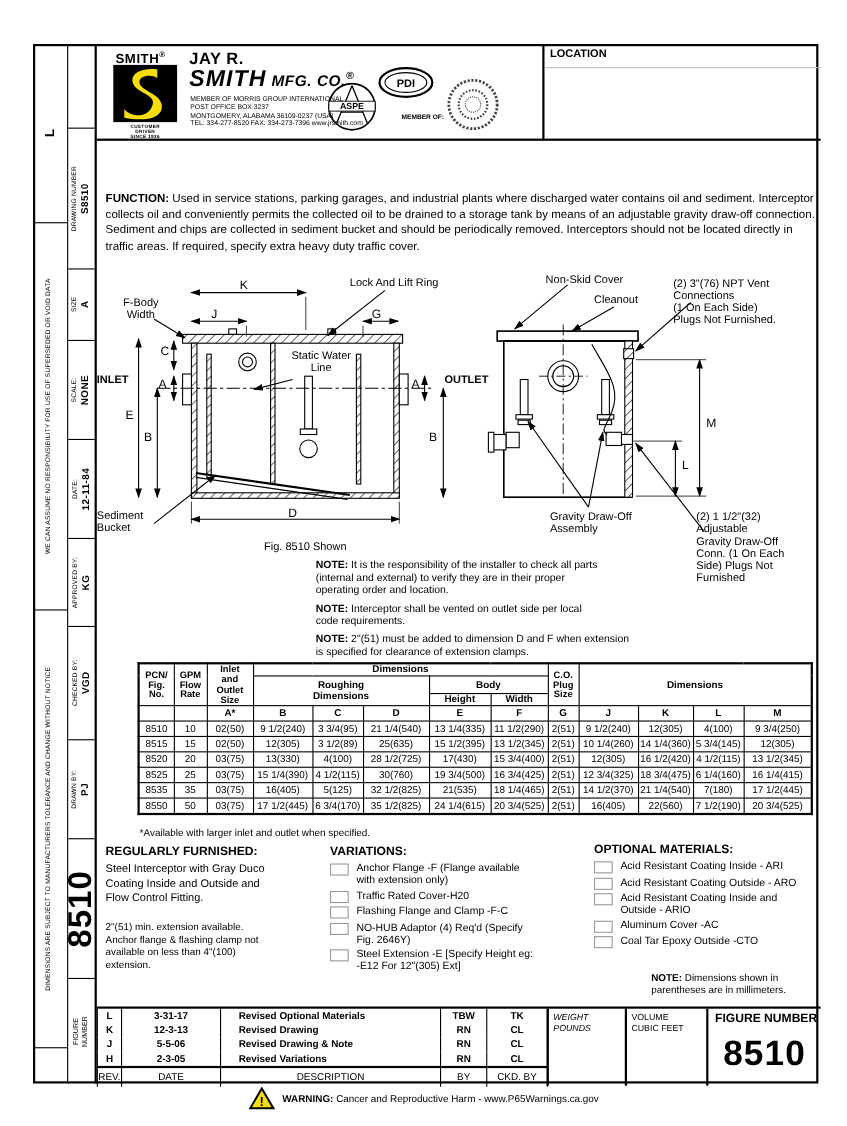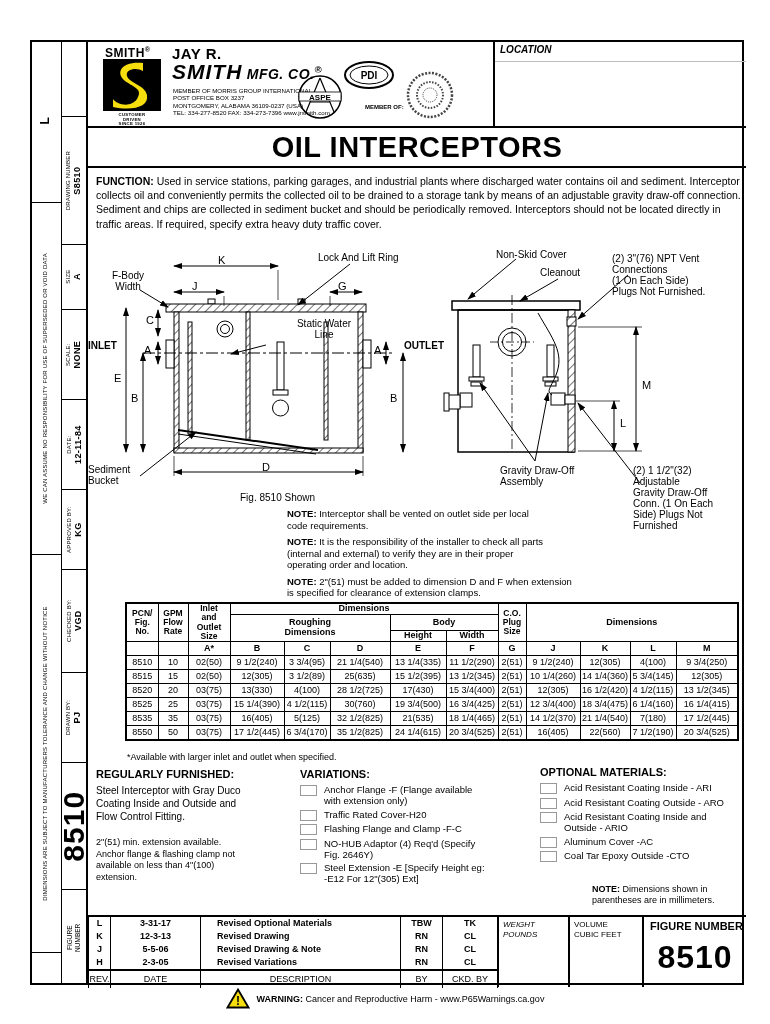--- a/index.html
+++ b/index.html
@@ -19,21 +19,21 @@
   .rot{transform:rotate(-90deg);white-space:nowrap;display:flex;flex-direction:column;align-items:center;line-height:1.15;}
   .slabel{font-size:6px;letter-spacing:.2px;}
   .svalue{font-size:9px;font-weight:bold;letter-spacing:.4px;}
   .sbig{font-size:30px;font-weight:bold;letter-spacing:1px;}
   .sdisc{font-size:6px;letter-spacing:.2px;}
   .sfig{font-size:6.5px;line-height:1.2;text-align:center;white-space:pre-line;}
   .scorner{font-size:12px;font-weight:bold;}
 
   
   .hdr{position:absolute;left:88px;top:40px;width:405px;height:88px;border-bottom:2px solid #000;box-sizing:border-box;}
-  .locbox{position:absolute;left:493px;top:40px;width:253px;height:88px;border-left:2px solid #000;border-bottom:2px solid #000;box-sizing:border-box;font-style:italic;}
+  .locbox{position:absolute;left:493px;top:40px;width:253px;height:88px;border-left:2px solid #000;border-bottom:2px solid #000;box-sizing:border-box;}
   .loclabel{position:absolute;left:5px;top:4px;font-size:10px;font-weight:bold;}
   .locline{position:absolute;left:0;top:21px;width:100%;border-top:1px solid #bbb;}
   .smith-word{position:absolute;left:17px;top:5px;font-size:12px;font-weight:bold;letter-spacing:.5px;}
   .logo-square{position:absolute;left:15px;top:19px;width:58px;height:52px;background:#000;}
   .customer{position:absolute;left:8px;top:73px;width:72px;font-size:4.3px;line-height:1.08;text-align:center;font-weight:bold;letter-spacing:.3px;}
   .jayr{position:absolute;left:84px;top:5px;font-size:15px;font-weight:bold;letter-spacing:.5px;}
   .mfg{position:absolute;left:84px;top:20px;font-weight:bold;white-space:nowrap;font-style:italic;}
   .mfg .big{font-size:21px;letter-spacing:1px;}
   .mfg .med{font-size:14px;letter-spacing:.5px;}
   .tiny-info{position:absolute;left:85px;top:47px;font-size:6.2px;line-height:1.18;white-space:pre-line;}
@@ -220,21 +220,20 @@
       </g>
     </svg>
     <div class="memberof">MEMBER OF:</div>
   </div>
 
   <div class="locbox">
     <div class="loclabel">LOCATION</div>
     <div class="locline"></div>
   </div>
 
-  <div class="titlebar">OIL INTERCEPTORS</div>
 
   <div class="function">
     <b>FUNCTION:</b>
     <span>Used in service stations, parking garages, and industrial plants where discharged water contains oil and sediment. Interceptor collects oil and conveniently permits the collected oil to be drained to a storage tank by means of an adjustable gravity draw-off connection. Sediment and chips are collected in sediment bucket and should be periodically removed. Interceptors should not be located directly in traffic areas. If required, specify extra heavy duty traffic cover.</span>
   </div>
 
   <div class="diagram" style="left:88px;top:250px;width:354px;height:258px;">
     <svg width="354" height="258" viewBox="0 0 354 258">
       <defs>
         <pattern id="h" width="6" height="6" patternUnits="userSpaceOnUse" patternTransform="rotate(45)">
@@ -289,21 +288,21 @@
       <g stroke="#000" stroke-width="1">
         <line x1="262" y1="14" x2="210" y2="55" marker-end="url(#ae)"></line>
         <line x1="52" y1="40" x2="80" y2="57" marker-end="url(#ae)"></line>
         <line x1="178" y1="95" x2="143" y2="104" marker-end="url(#ae)"></line>
         <line x1="52" y1="226" x2="108" y2="182" marker-end="url(#ae)"></line>
       </g>
     </svg>
     <div class="dlabel c" style="left:8px;top:20px;width:64px;">F-Body
 Width</div>
     <div class="dlabel" style="left:230px;top:2px;width:124px;">Lock And Lift Ring</div>
-    <div class="dlabel c" style="left:162px;top:68px;width:84px;padding-left:32px;">Static Water
+    <div class="dlabel c" style="left:162px;top:68px;width:84px;">Static Water
 Line</div>
     <div class="dlabel" style="left:0px;top:214px;width:64px;">Sediment
 Bucket</div>
     <div class="dim bold" style="left:0px;top:90px;font-size:10px;">INLET</div>
     <div class="dim bold" style="left:316px;top:90px;font-size:10px;">OUTLET</div>
     <div class="dim" style="left:130px;top:4px;">K</div>
     <div class="dim" style="left:104px;top:30px;">J</div>
     <div class="dim" style="left:250px;top:30px;">G</div>
     <div class="dim" style="left:58px;top:64px;">C</div>
     <div class="dim" style="left:56px;top:94px;">A</div>
@@ -369,28 +368,28 @@
 Adjustable
 Gravity Draw-Off
 Conn. (1 On Each
 Side) Plugs Not
 Furnished</div>
   </div>
 
   <div class="notes">
     <div class="note">
       <b>NOTE:</b>
-      <span>Interceptor shall be vented on outlet side per local
-code requirements.</span>
-    </div>
-    <div class="note">
-      <b>NOTE:</b>
       <span>It is the responsibility of the installer to check all parts
 (internal and external) to verify they are in their proper
 operating order and location.</span>
+    </div>
+    <div class="note">
+      <b>NOTE:</b>
+      <span>Interceptor shall be vented on outlet side per local
+code requirements.</span>
     </div>
     <div class="note">
       <b>NOTE:</b>
       <span>2"(51) must be added to dimension D and F when extension
 is specified for clearance of extension clamps.</span>
     </div>
   </div>
 
   <div class="spec-wrap">
     <table id="spec-table">
@@ -501,21 +500,21 @@
           <tr>
             <td>8525</td>
             <td>25</td>
             <td>03(75)</td>
             <td>15 1/4(390)</td>
             <td>4 1/2(115)</td>
             <td>30(760)</td>
             <td>19 3/4(500)</td>
             <td>16 3/4(425)</td>
             <td>2(51)</td>
-            <td>12 3/4(400)</td>
+            <td>12 3/4(325)</td>
             <td>18 3/4(475)</td>
             <td>6 1/4(160)</td>
             <td>16 1/4(415)</td>
           </tr>
           <tr>
             <td>8535</td>
             <td>35</td>
             <td>03(75)</td>
             <td>16(405)</td>
             <td>5(125)</td>

